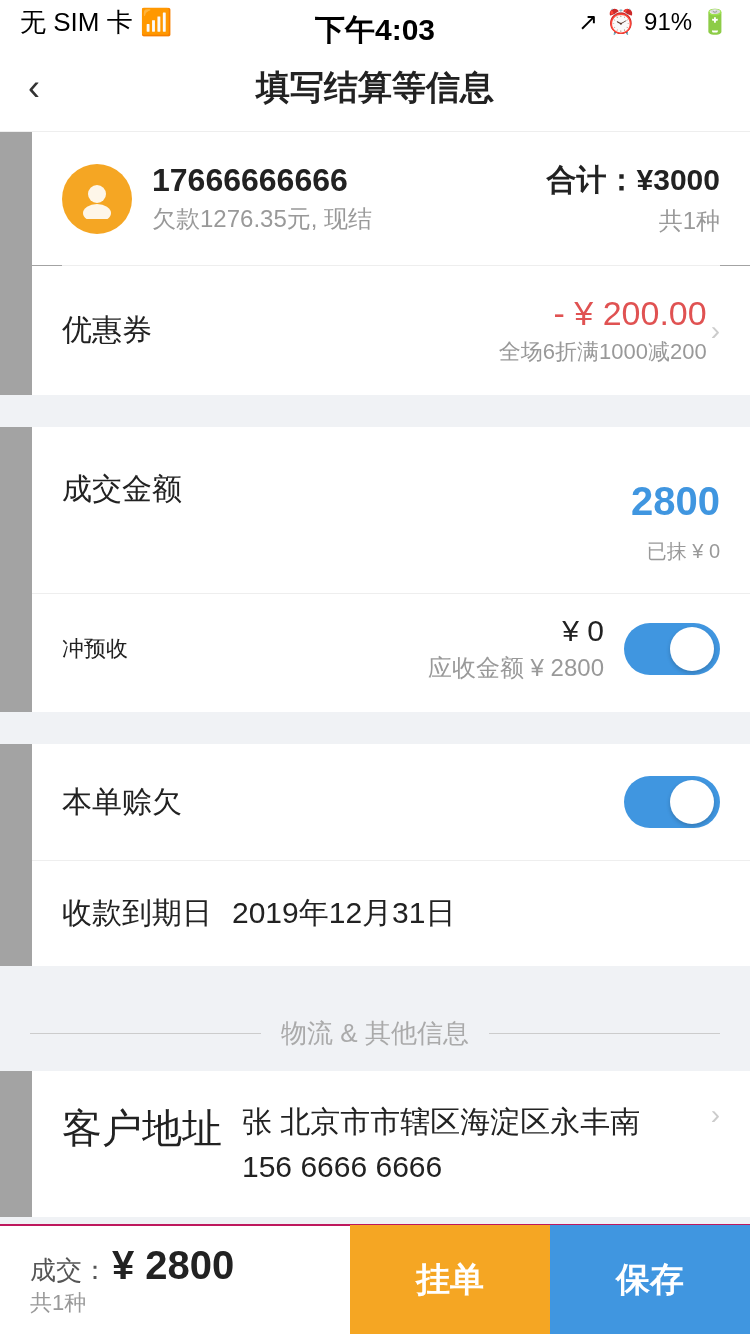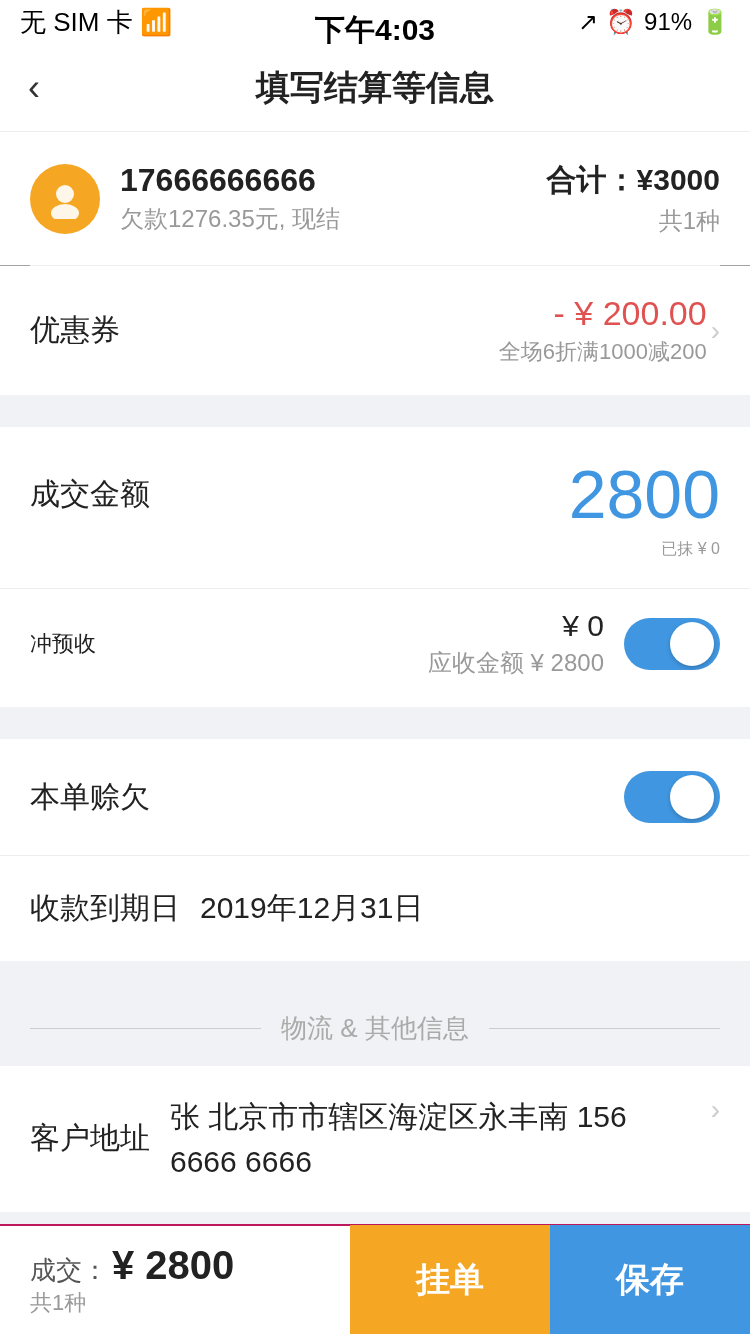--- a/index.html
+++ b/index.html
@@ -73,20 +73,21 @@
     
     .content {
       width: 100%;
       padding-bottom: 120px;
     }
 
     
     .card {
       background: #a3a3a3;
       margin-bottom: 16px;
+      padding-left: 32px;
     }
 
     
     .customer-row {
       display: flex;
       align-items: center;
       justify-content: space-between;
       padding: 28px 30px;
       background: #fff;
     }
@@ -185,38 +186,39 @@
     .amount-label {
       font-size: 30px;
       color: #222;
     }
     .amount-right {
       display: flex;
       align-items: center;
       gap: 20px;
     }
     .amount-value {
-      font-size: 68px;
-      font-weight: 400;
+      font-size: 40px;
+      font-weight: 700;
       color: #4096e0;
+      margin-top: 24px;
     }
     .round-btn {
       border: 1.5px solid #999;
       border-radius: 8px;
       padding: 8px 20px;
       font-size: 26px;
       color: #555;
       background: #fff;
       cursor: pointer;
     }
     .amount-sub {
-      font-size: 16px;
+      font-size: 20px;
       color: #999;
       text-align: right;
-      margin-top: 6px;
+      margin-top: 14px;
     }
 
     
     .prepaid-section {
       background: #fff;
       padding: 20px 30px 28px 30px;
       border-top: 1px solid #eee;
     }
     .prepaid-row {
       display: flex;
@@ -322,25 +324,24 @@
     
     .address-section {
       background: #fff;
       padding: 28px 30px;
       display: flex;
       align-items: flex-start;
       justify-content: space-between;
       gap: 20px;
     }
     .address-label {
-      font-size: 30px;
+      font-size: 40px;
       color: #222;
       flex-shrink: 0;
       padding-top: 2px;
-      margin-top: 22px;
     }
     .address-value {
       font-size: 30px;
       color: #222;
       flex: 1;
       line-height: 1.5;
     }
 
     
     .bottom-bar {

